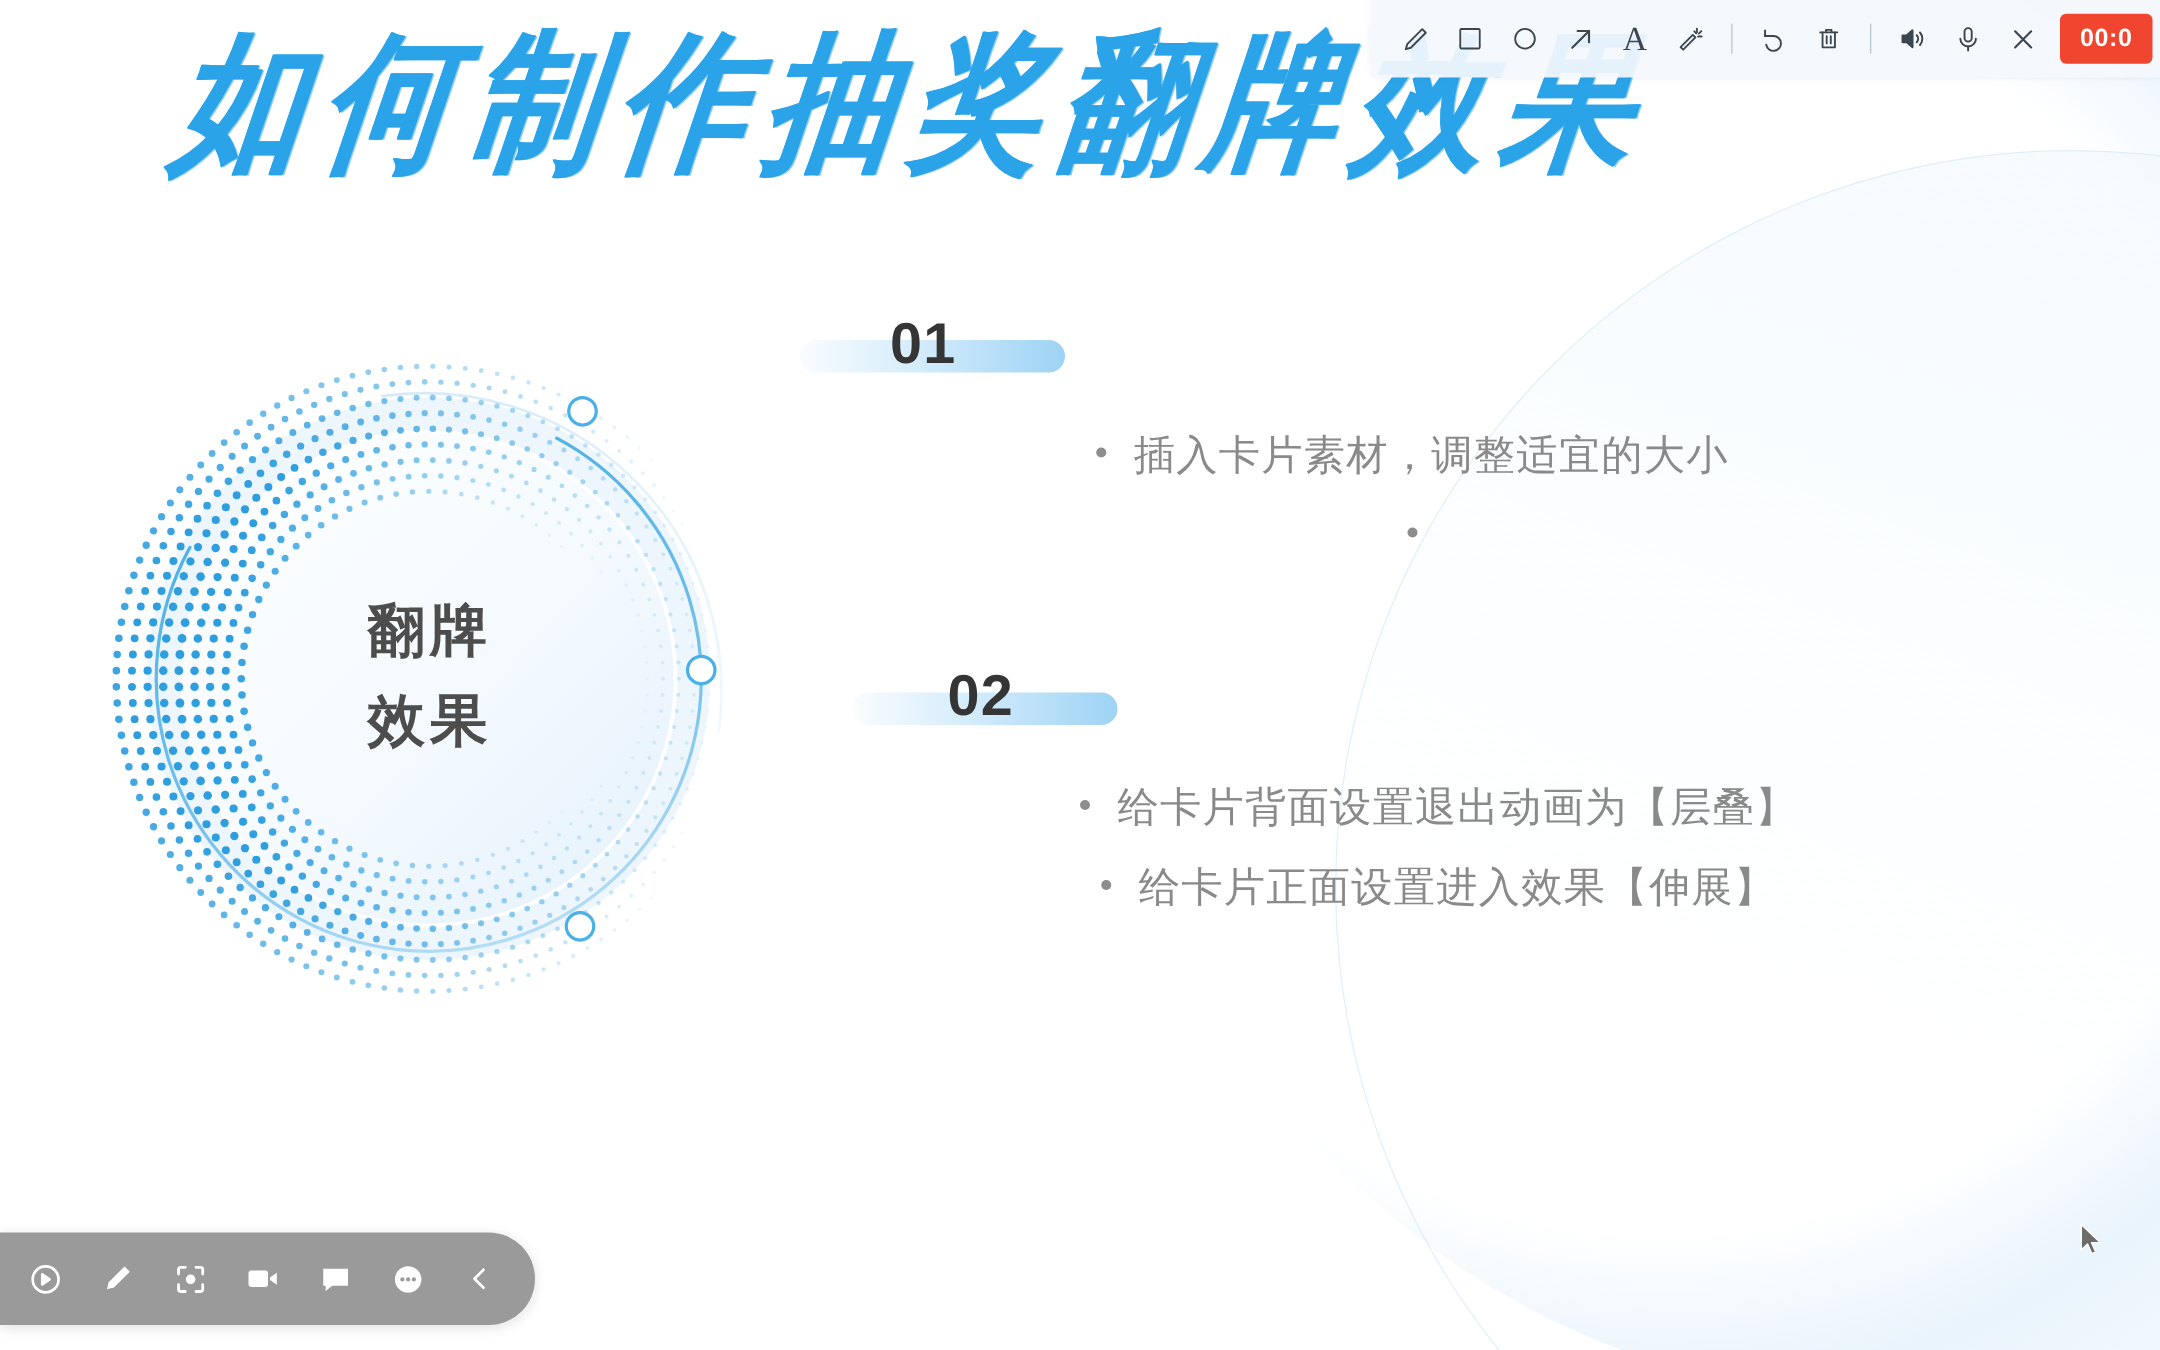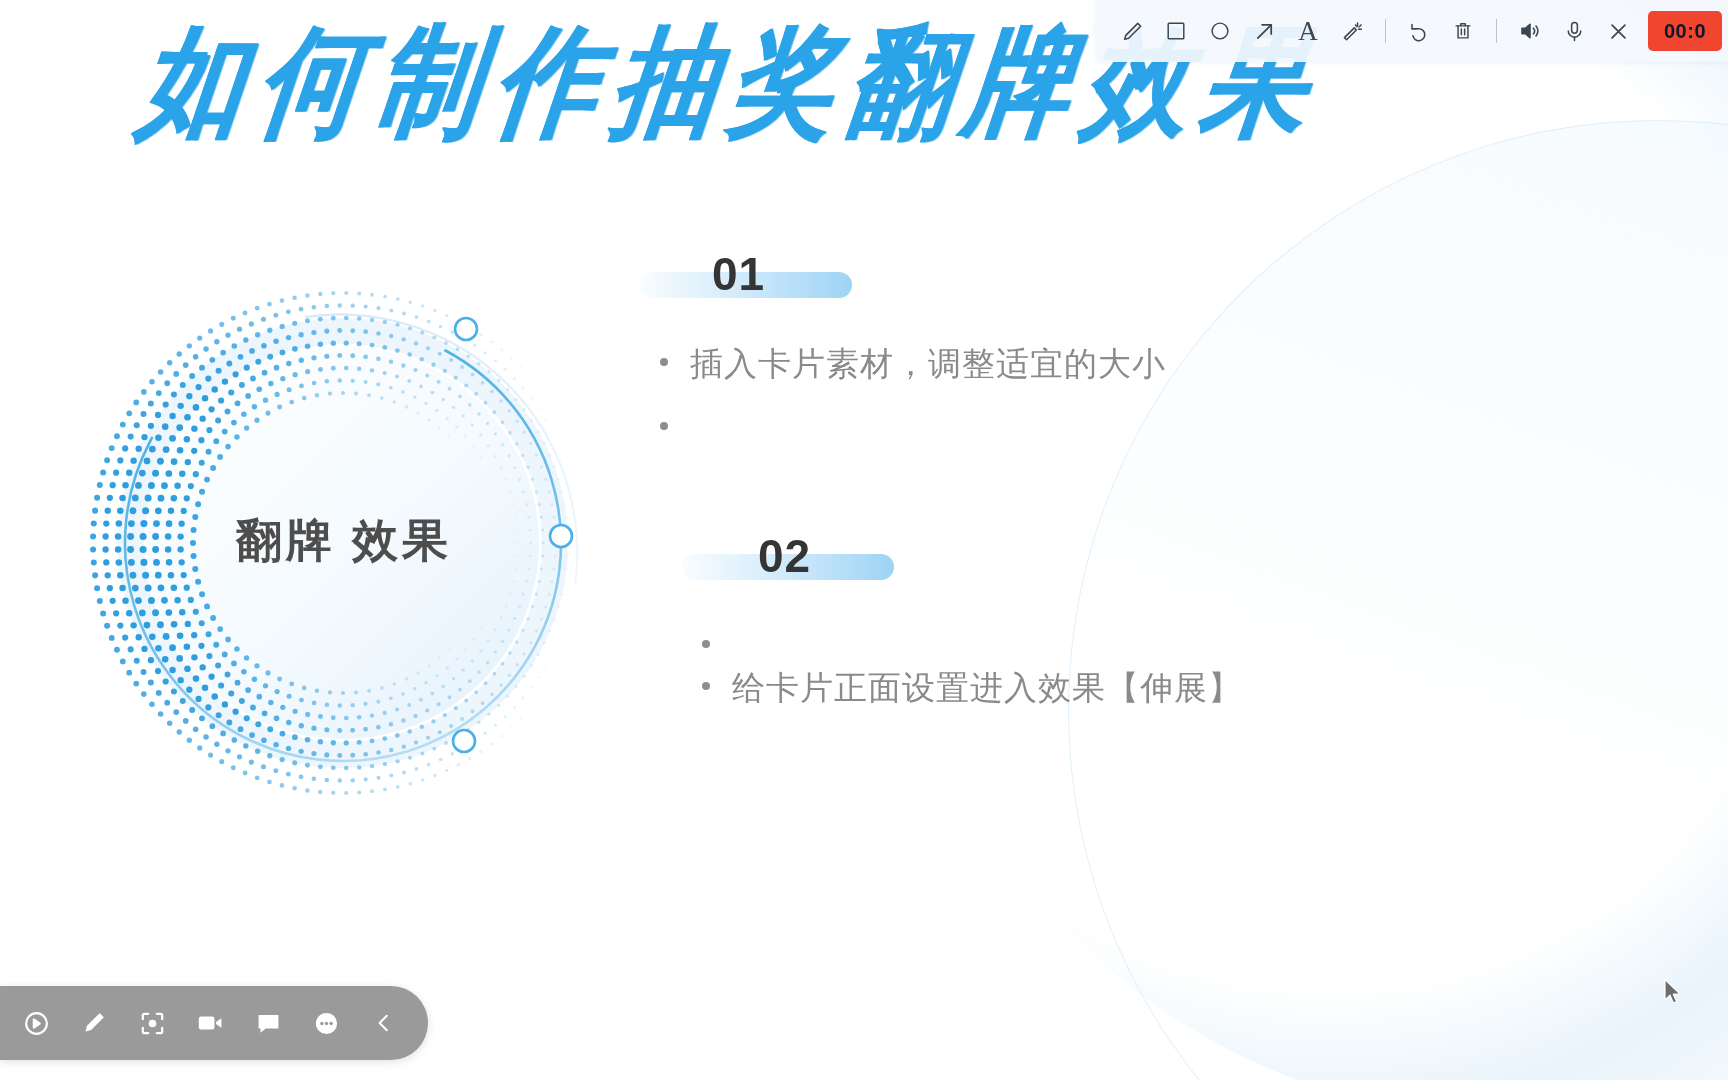--- a/index.html
+++ b/index.html
@@ -59,21 +59,21 @@
     position: absolute;
     left: 55px; top: 255px;
     width: 570px; height: 570px;
   }
   .circle-zone svg { display: block; width: 570px; height: 570px; }
   .circle-label {
     position: absolute;
     left: 0; top: 0;
     width: 570px; height: 570px;
     display: flex;
-    flex-direction: row;
+    flex-direction: column;
     align-items: center;
     justify-content: center;
     gap: 16px;
     padding-left: 8px;
   }
   .circle-label span {
     font-size: 46px;
     font-weight: 700;
     color: #4d4d4d;
     letter-spacing: 4px;
@@ -112,20 +112,21 @@
   .section.indent .sec-bar { left: 42px; }
   .section.indent .sec-num { left: 118px; margin-top: 20px; }
 
   .bullets { margin-top: 26px; }
   .bullet {
     display: flex;
     align-items: flex-start;
     gap: 22px;
     margin-left: 20px;
     padding: 8px 0;
+    justify-content: center;
   }
   .section.indent .bullet { margin-left: 62px; }
   .bullet .dot {
     flex: 0 0 auto;
     width: 8px; height: 8px;
     border-radius: 50%;
     background: #8d8d8d;
     margin-top: 18px;
   }
   .bullet .txt {
@@ -164,21 +165,21 @@
     margin: 0 11px;
   }
   .annot-bar .tool svg { display: block; }
   .timer-badge {
     height: 40px;
     min-width: 74px;
     margin: 0 6px 0 8px;
     padding: 0 9px;
     border-radius: 5px;
     background: #f0452f;
-    color: #0f172a;
+    color: #ffffff;
     font-size: 20px;
     font-weight: 600;
     letter-spacing: 0.5px;
     display: flex; align-items: center; justify-content: center;
     white-space: nowrap;
     overflow: hidden;
   }
 
   
   .ctrl-bar {
@@ -1074,20 +1075,21 @@
     </div>
 
     <div class="section indent">
       <div class="sec-head">
         <div class="sec-bar"></div>
         <div class="sec-num">02</div>
       </div>
       <div class="bullets">
         <div class="bullet">
           <span class="dot"></span>
+          <span class="txt">给卡片背面设置退出动画为【层叠】</span>
         </div>
         <div class="bullet">
           <span class="dot"></span>
           <span class="txt">给卡片正面设置进入效果【伸展】</span>
         </div>
       </div>
     </div>
 
   </div>
 

